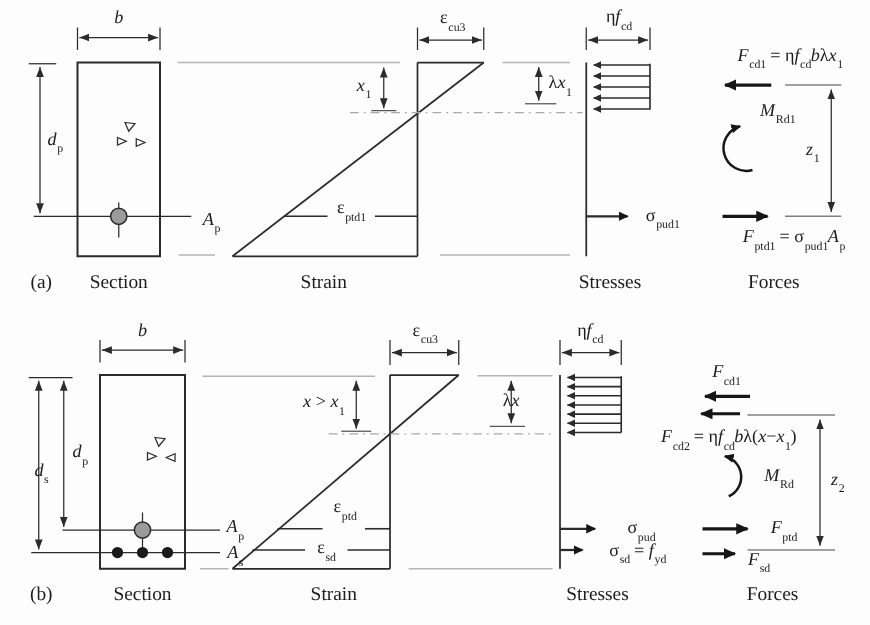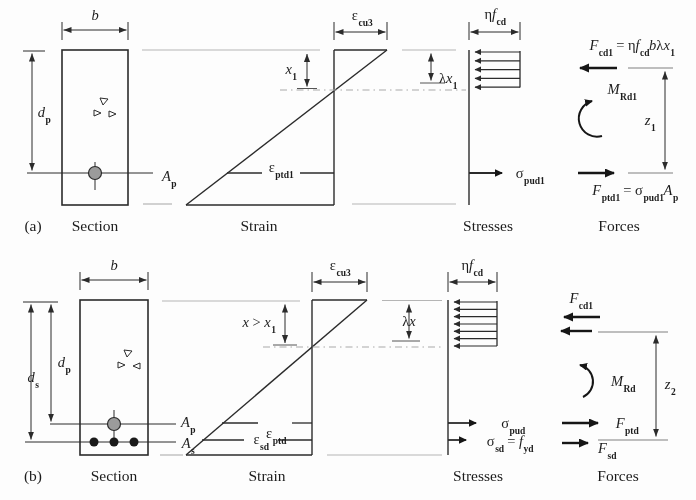--- a/index.html
+++ b/index.html
@@ -22,21 +22,20 @@
   }
   .cap{font-size:15.5px;}
   .iv{font-style:italic;}
   .lbl sub{
     font-size:9.5px;
     font-style:normal;
     line-height:0;
     position:relative;
     top:2px;
     left:0.5px;
-    font-weight:bold;
   }
 </style>
 </head>
 <body>
 
 <div class="fig">
 
 <svg width="696" height="500" viewBox="0 0 696 500">
   <defs>
     <marker id="dimh" markerUnits="userSpaceOnUse" markerWidth="10" markerHeight="9" refX="8" refY="3.5" orient="auto-start-reverse">
@@ -226,45 +225,46 @@
 <span class="lbl cap" style="left:488px;top:226px">Stresses</span>
 <span class="lbl cap" style="left:619px;top:226px">Forces</span>
 
 <span class="lbl" style="left:95px;top:15px"><span class="iv">b</span></span>
 <span class="lbl" style="left:44px;top:112px"><span class="iv">d<sub>p</sub></span></span>
 <span class="lbl" style="left:169px;top:176px"><span class="iv">A<sub>p</sub></span></span>
 <span class="lbl" style="left:362px;top:15px"><span>ε<sub>cu3</sub></span></span>
 <span class="lbl" style="left:291px;top:69px"><span class="iv">x<sub>1</sub></span></span>
 <span class="lbl" style="left:281px;top:167px"><span>ε<sub>ptd1</sub></span></span>
 <span class="lbl" style="left:495px;top:14px"><span>η</span><span class="iv">f<sub>cd</sub></span></span>
-<span class="lbl" style="left:448px;top:78px"><span>λ</span><span class="iv">x<sub>1</sub></span></span>
+<span class="lbl" style="left:448px;top:67px"><span>λ</span><span class="iv">x<sub>1</sub></span></span>
 <span class="lbl" style="left:530px;top:173px"><span>σ<sub>pud1</sub></span></span>
 <span class="lbl" style="left:632px;top:45px"><span class="iv">F<sub>cd1</sub></span><span> = η</span><span class="iv">f<sub>cd</sub></span><span class="iv">b</span><span>λ</span><span class="iv">x<sub>1</sub></span></span>
 <span class="lbl" style="left:622px;top:89px"><span class="iv">M<sub>Rd1</sub></span></span>
 <span class="lbl" style="left:650px;top:120px"><span class="iv">z<sub>1</sub></span></span>
 <span class="lbl" style="left:635px;top:190px"><span class="iv">F<sub>ptd1</sub></span><span> = </span><span>σ<sub>pud1</sub></span><span class="iv">A<sub>p</sub></span></span>
 
 <span class="lbl cap" style="left:33px;top:476px">(b)</span>
 <span class="lbl cap" style="left:114px;top:476px">Section</span>
 <span class="lbl cap" style="left:267px;top:476px">Strain</span>
 <span class="lbl cap" style="left:478px;top:476px">Stresses</span>
 <span class="lbl cap" style="left:618px;top:476px">Forces</span>
 
 <span class="lbl" style="left:114px;top:265px"><span class="iv">b</span></span>
 <span class="lbl" style="left:33px;top:377px"><span class="iv">d<sub>s</sub></span></span>
 <span class="lbl" style="left:64px;top:362px"><span class="iv">d<sub>p</sub></span></span>
 <span class="lbl" style="left:188px;top:422px"><span class="iv">A<sub>p</sub></span></span>
 <span class="lbl" style="left:188px;top:443px"><span class="iv">A<sub>s</sub></span></span>
 <span class="lbl" style="left:340px;top:265px"><span>ε<sub>cu3</sub></span></span>
 <span class="lbl" style="left:259px;top:322px"><span class="iv">x</span><span> &gt; </span><span class="iv">x<sub>1</sub></span></span>
-<span class="lbl" style="left:276px;top:433px"><span>ε<sub>ptd</sub></span></span>
+<span class="lbl" style="left:276px;top:406px"><span>ε<sub>ptd</sub></span></span>
 <span class="lbl" style="left:261px;top:439px"><span>ε<sub>sd</sub></span></span>
 <span class="lbl" style="left:409px;top:321px"><span>λ</span><span class="iv">x</span></span>
 <span class="lbl" style="left:472px;top:265px"><span>η</span><span class="iv">f<sub>cd</sub></span></span>
 <span class="lbl" style="left:513px;top:423px"><span>σ<sub>pud</sub></span></span>
 <span class="lbl" style="left:510px;top:441px"><span>σ<sub>sd</sub></span><span> = </span><span class="iv">f<sub>yd</sub></span></span>
 <span class="lbl" style="left:581px;top:298px"><span class="iv">F<sub>cd1</sub></span></span>
+<span class="lbl" style="left:583px;top:350px"><span class="iv">F<sub>cd2</sub></span><span> = η</span><span class="iv">f<sub>cd</sub></span><span class="iv">b</span><span>λ(</span><span class="iv">x</span><span>−</span><span class="iv">x<sub>1</sub></span><span>)</span></span>
 <span class="lbl" style="left:623px;top:381px"><span class="iv">M<sub>Rd</sub></span></span>
 <span class="lbl" style="left:670px;top:384px"><span class="iv">z<sub>2</sub></span></span>
 <span class="lbl" style="left:627px;top:423px"><span class="iv">F<sub>ptd</sub></span></span>
 <span class="lbl" style="left:607px;top:448px"><span class="iv">F<sub>sd</sub></span></span>
 
 </div>
 
 </body></html>

